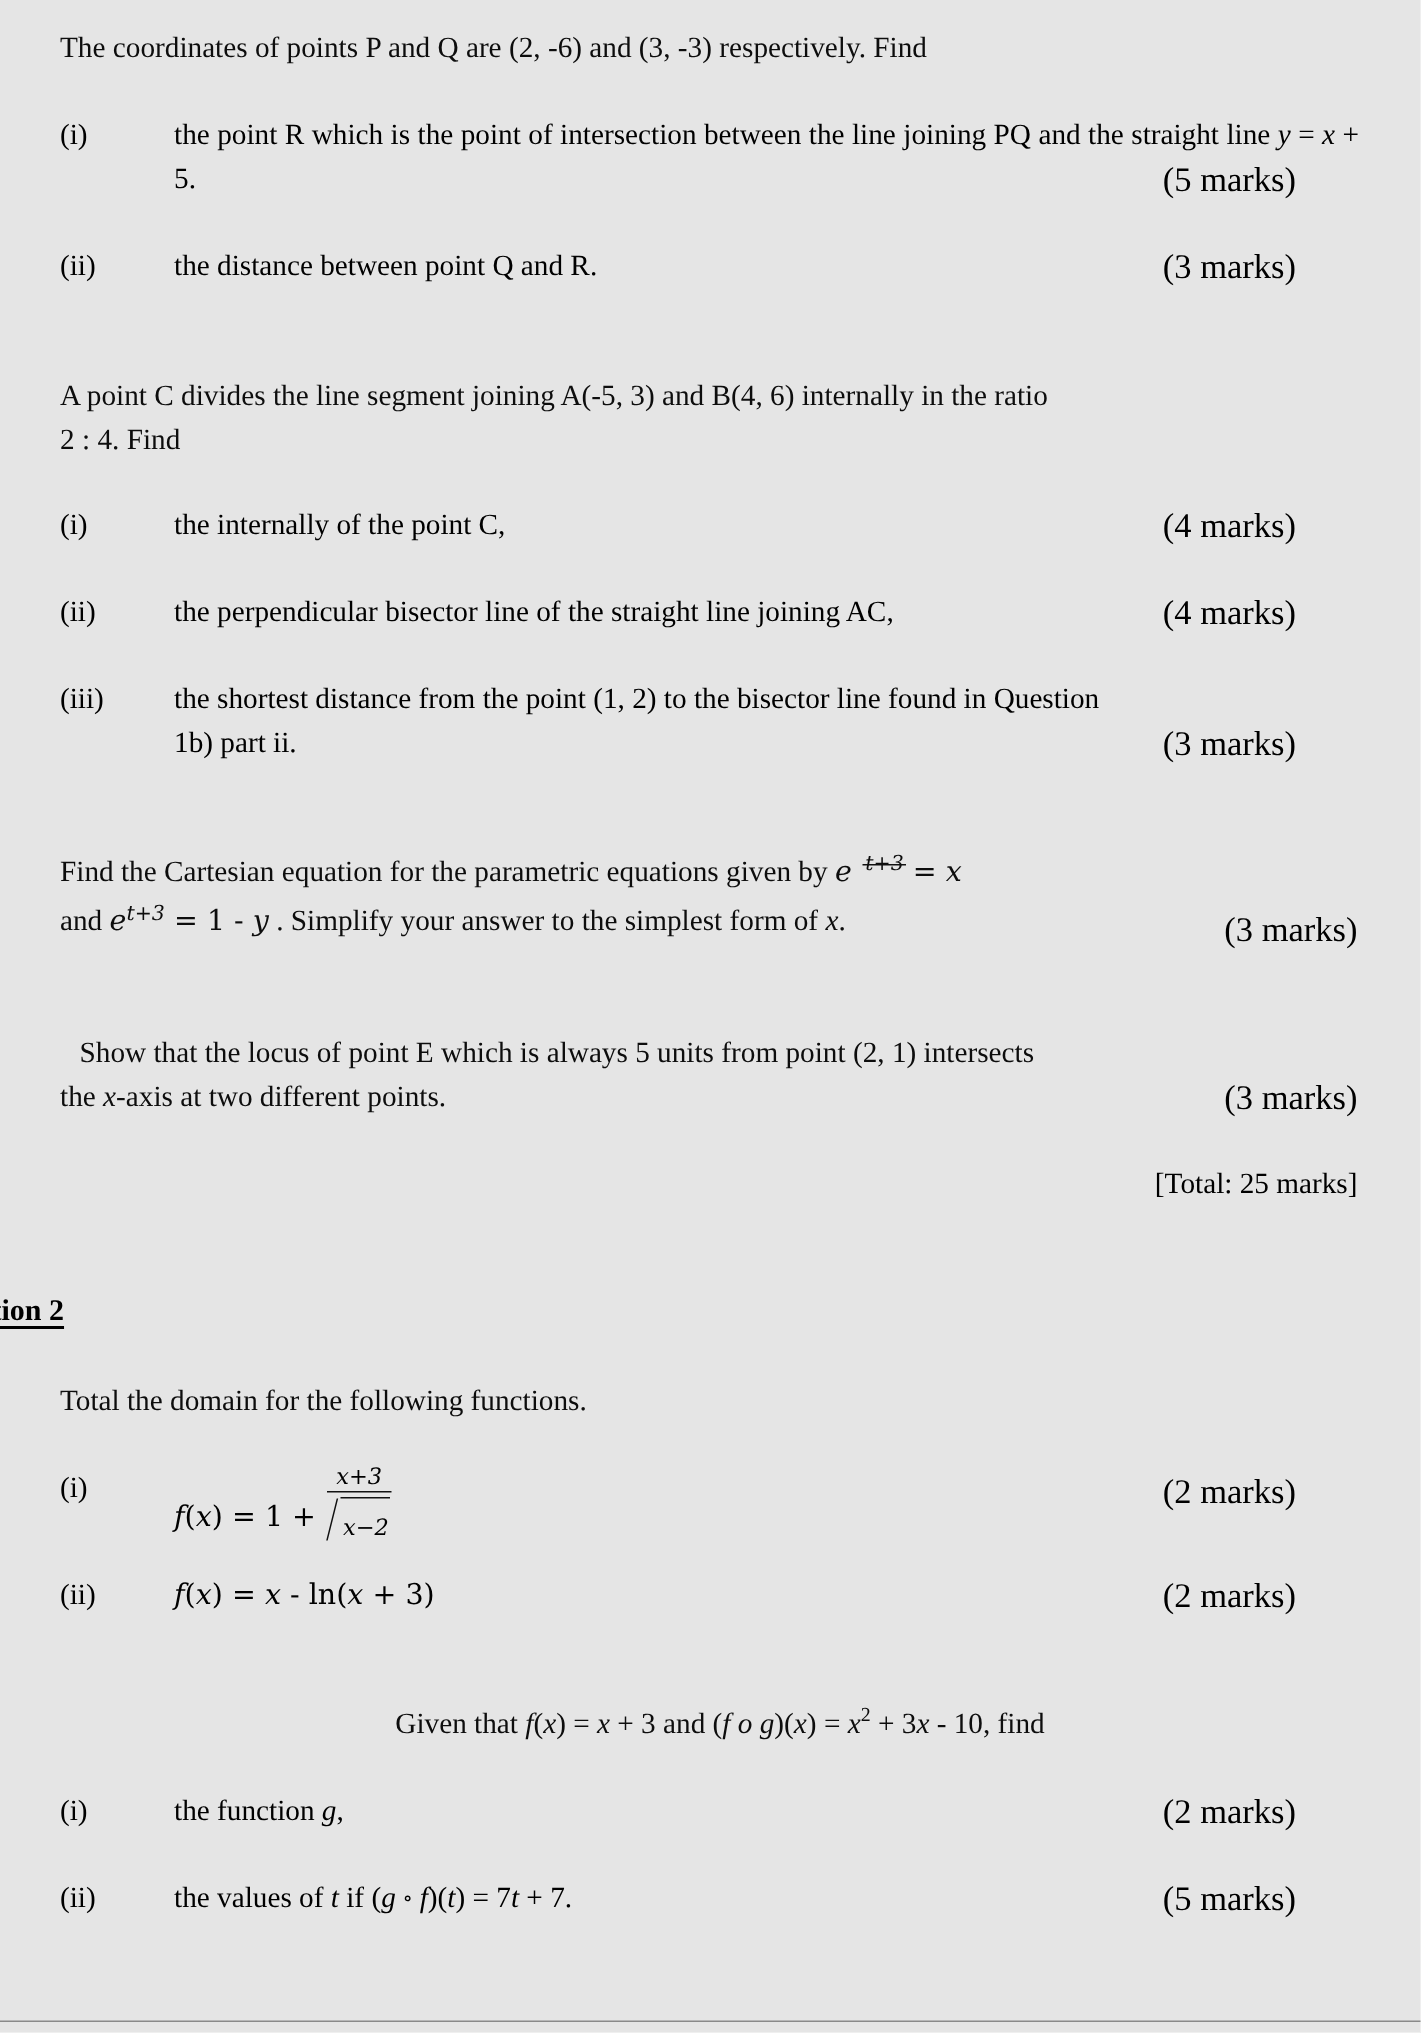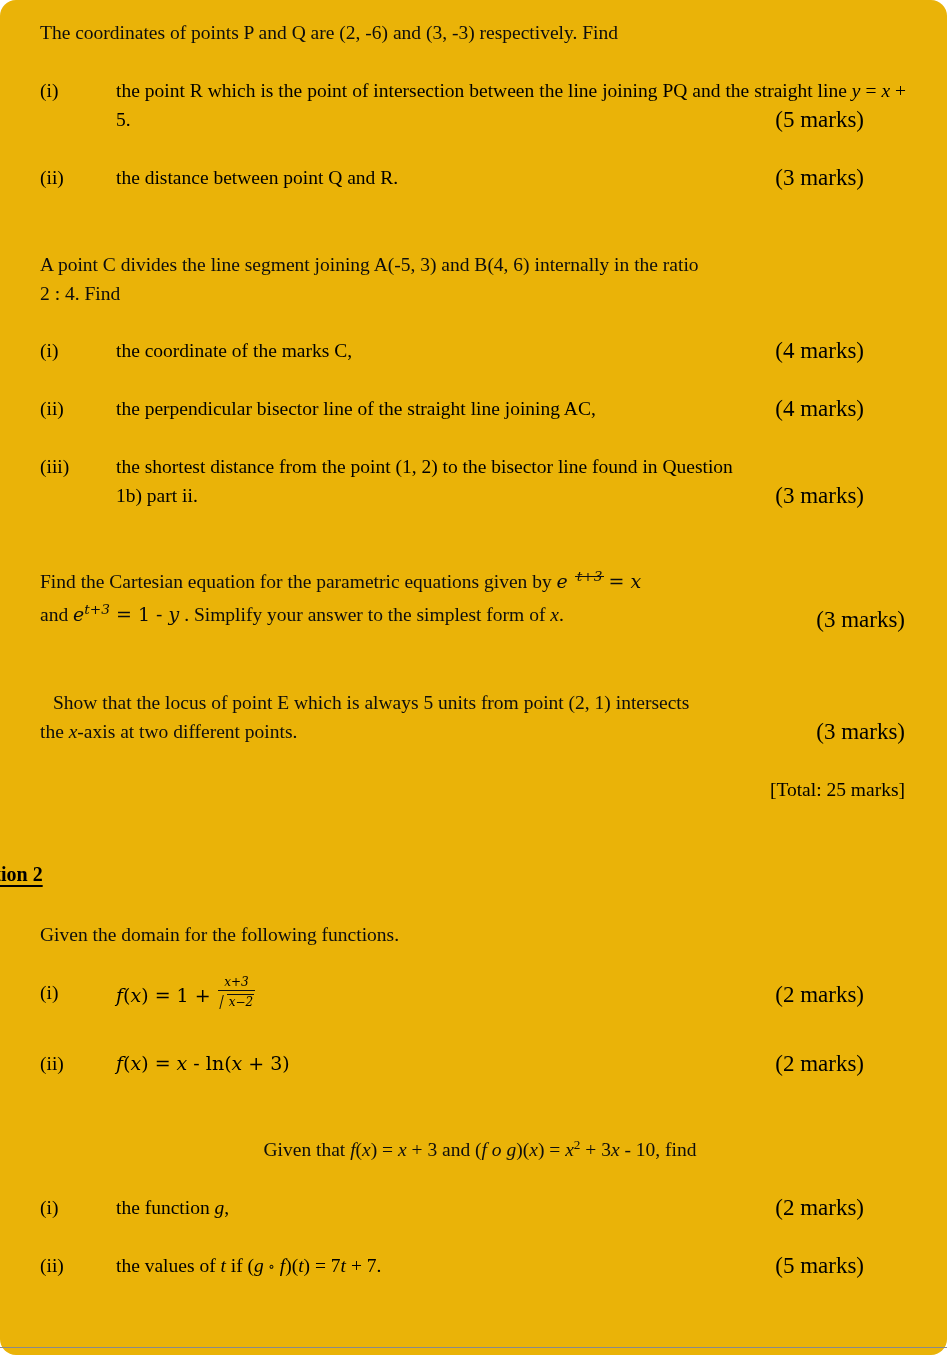--- a/index.html
+++ b/index.html
@@ -12,22 +12,21 @@
     height: 1355px;
     position: relative;
     font-family: "Liberation Serif", "DejaVu Serif", serif;
     color: #000000;
     overflow: hidden;
   }
 
   .page {
     position: absolute;
     inset: 0;
-    background: #eab308;
-    border-radius: 16px;
+    background: #e5e5e5;
   }
 
   
   .block {
     position: absolute;
     font-size: 19.5px;
     line-height: 29px;
     color: #0d0d0d;
   }
 
@@ -123,21 +122,21 @@
     border-top: 1.2px solid #111;
   }
 
   
   .frac {
     display: inline-block;
     vertical-align: -0.52em;
     text-align: center;
     font-family: "DejaVu Serif", "Liberation Serif", serif;
     font-style: italic;
-    font-size: 12px;
+    font-size: 15px;
     line-height: 1.12;
     margin: 0 1px;
     position: relative;
     top: -2px;
   }
   .frac .fnum {
     display: block;
     padding: 0 2px 1px 2px;
   }
   .frac .fbar {
@@ -146,21 +145,21 @@
     height: 0;
   }
   .frac .fden {
     display: block;
     padding: 1px 2px 0 2px;
   }
   .radical-in {
     display: inline-block;
     position: relative;
     padding-left: 9px;
-    padding-top: 4px;
+    padding-top: 14px;
   }
   .radical-in::before {
     content: "";
     position: absolute;
     left: 1px;
     top: 3px;
     bottom: 0px;
     width: 6px;
     border-left: 1.3px solid #111;
     transform: skewX(-14deg);
@@ -231,21 +230,21 @@
     <span class="num">(ii)</span>
     <div class="body">the distance between point Q and R.</div>
     <div class="marks-abs" style="top:0px;">(3 marks)</div>
   </div>
 
   <div class="block" style="left:40px; top:250px; width:868px;">A point C divides the line segment joining A(-5, 3) and B(4, 6)  internally in the ratio</div>
   <div class="block" style="left:40px; top:279px; width:868px;">2 : 4. Find</div>
 
   <div class="item" style="left:40px; top:336px; width:866px;">
     <span class="num">(i)</span>
-    <div class="body">the coordinate of the marks C,</div>
+    <div class="body">the internally of the point C,</div>
     <div class="marks-abs" style="top:0px;">(4 marks)</div>
   </div>
 
   <div class="item" style="left:40px; top:394px; width:866px;">
     <span class="num">(ii)</span>
     <div class="body">the perpendicular bisector line of the straight line joining AC,</div>
     <div class="marks-abs" style="top:0px;">(4 marks)</div>
   </div>
 
   <div class="item" style="left:40px; top:452px; width:866px;">
@@ -269,21 +268,21 @@
   <div class="block" style="left:40px; top:688px; width:880px; white-space:nowrap;margin-left:13px;">Show that the locus  of point E which is always 5 units  from  point  (2, 1)    intersects</div>
   <div class="block" style="left:40px; top:717px; width:868px;">
     <span>the </span><i>x</i><span>-axis at two different points.</span>
   </div>
   <div class="marks-abs" style="top:717px;">(3 marks)</div>
 
   <div class="total" style="top:775px;">[Total: 25 marks]</div>
 
   <div class="heading" style="left:-49px; top:861px;">Question 2</div>
 
-  <div class="block" style="left:40px; top:920px; width:868px;">Given the domain for the following functions.</div>
+  <div class="block" style="left:40px; top:920px; width:868px;">Total the domain for the following functions.</div>
 
   <div class="item" style="left:40px; top:978px; width:866px;">
     <span class="num">(i)</span>
     <div class="body" style="margin-left:76px;">
       <span class="eq"><i>f</i><span class="op">(</span><i>x</i><span class="op">)</span><span class="op"> = </span><span class="num0">1</span><span class="op"> + </span><span class="frac"><span class="fnum">x+3</span><span class="fbar"></span><span class="fden"><span class="radical-in">x−2</span></span></span></span>
     </div>
     <div class="marks-abs" style="top:2px;">(2 marks)</div>
   </div>
 
   <div class="item" style="left:40px; top:1049px; width:866px;">

